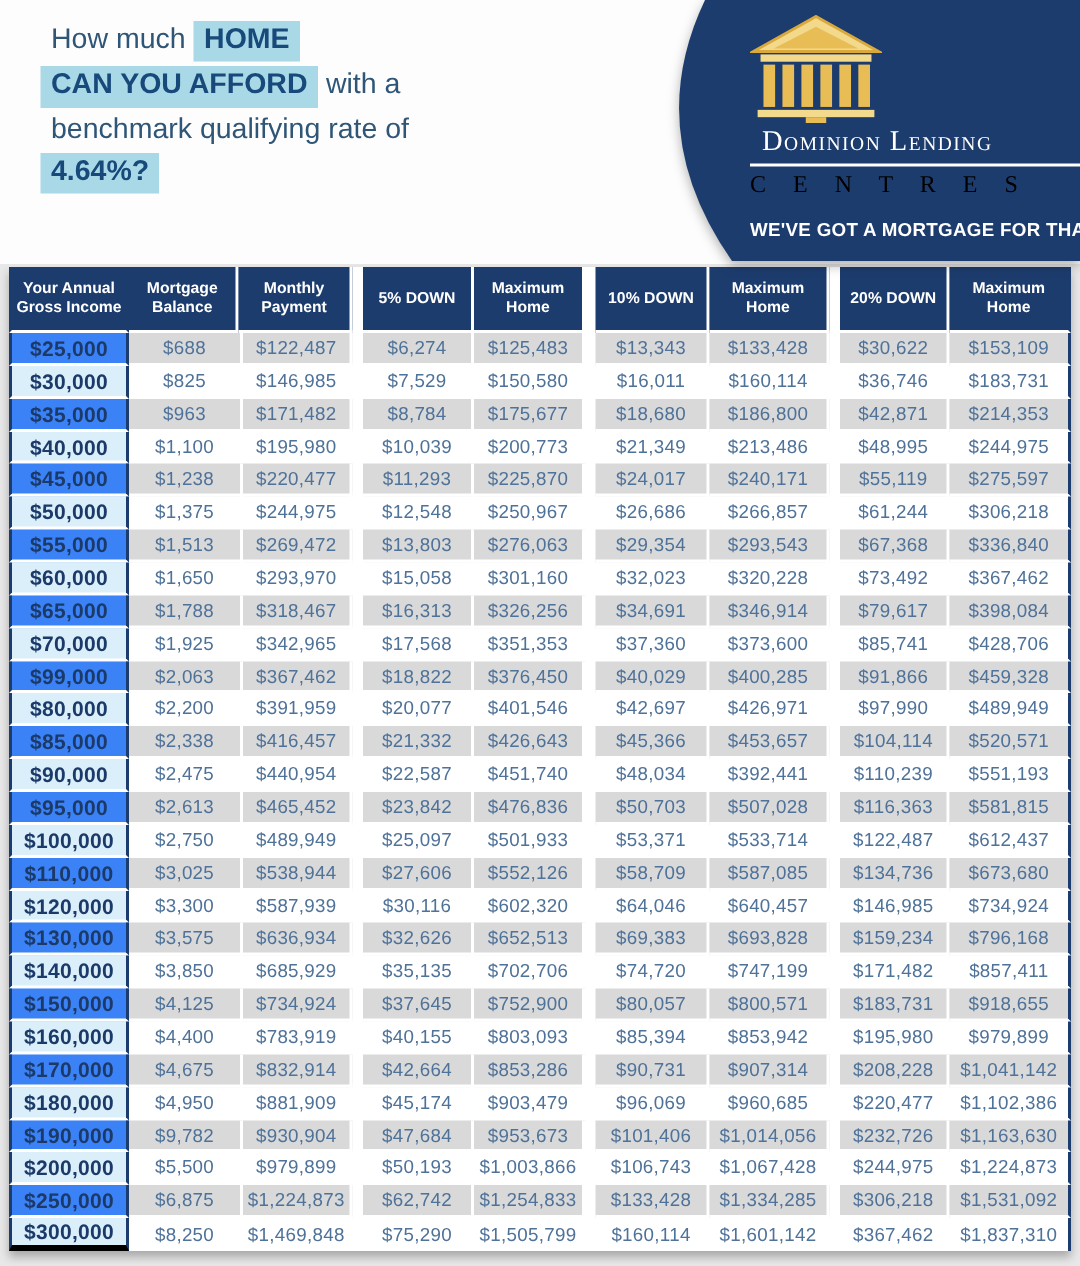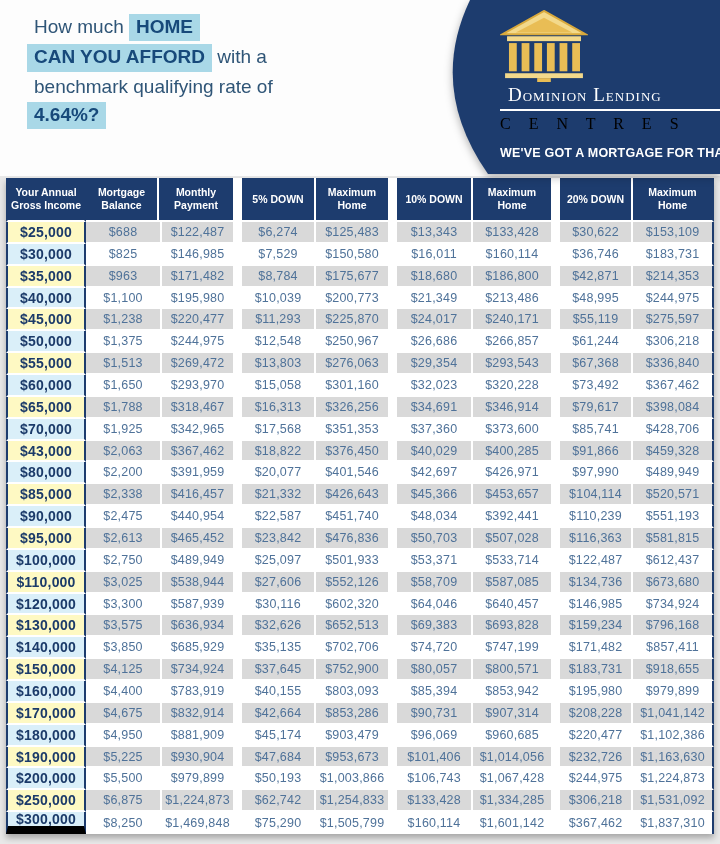--- a/index.html
+++ b/index.html
@@ -37,24 +37,24 @@
   .c6{width:76px;margin-left:7px;}
   .c7{width:80px;}
   .c8{width:73px;margin-left:7px;}
   .c9{width:81px;border-right:2px solid #1d3c6e;}
   .cell.h{background:#1d3c6e;color:#ffffff;font-weight:bold;font-size:10.5px;line-height:1.2;white-space:pre-line;}
   .cell.h.c1{border-left:2px solid #1d3c6e;border-right:2px solid #1d3c6e;}
   .body-row .cell{font-size:12.5px;color:#4f7299;letter-spacing:0.2px;}
   .body-row.odd .cell{background:#d9d9d9;}
   .body-row.even .cell{background:#ffffff;}
   .body-row .cell.c1{font-size:14px;font-weight:bold;color:#1b3a69;border-left:2px solid #1d3c6e;border-right:2px solid #1d3c6e;}
-  .body-row.odd .cell.c1{background:#fef9c3;}
+  .body-row.odd .cell.c1{background:#3b82f6;}
   .body-row.even .cell.c1{background:#daeff9;}
   .body-row:last-child .cell{border-bottom:none;}
-  .body-row:last-child .cell.c1{border-bottom:8px solid #000000;}
+  .body-row:last-child .cell.c1{border-bottom:4px solid #000000;}
 </style>
 </head>
 <body>
 
 <div class="page">
 
   <div class="hero">
     <div class="hero-text">
       <div class="hl-line"><span class="reg">How much</span> <span class="hl">HOME</span></div>
       <div class="hl-line"><span class="hl">CAN YOU AFFORD</span> <span class="reg">with a</span></div>
@@ -210,21 +210,21 @@
           <div class="cell c2">$1,925</div>
           <div class="cell c3">$342,965</div>
           <div class="cell c4">$17,568</div>
           <div class="cell c5">$351,353</div>
           <div class="cell c6">$37,360</div>
           <div class="cell c7">$373,600</div>
           <div class="cell c8">$85,741</div>
           <div class="cell c9">$428,706</div>
         </div>
         <div class="row body-row odd">
-          <div class="cell c1">$43,000</div>
+          <div class="cell c1">$99,000</div>
           <div class="cell c2">$2,063</div>
           <div class="cell c3">$367,462</div>
           <div class="cell c4">$18,822</div>
           <div class="cell c5">$376,450</div>
           <div class="cell c6">$40,029</div>
           <div class="cell c7">$400,285</div>
           <div class="cell c8">$91,866</div>
           <div class="cell c9">$459,328</div>
         </div>
         <div class="row body-row even">
@@ -365,21 +365,21 @@
           <div class="cell c3">$881,909</div>
           <div class="cell c4">$45,174</div>
           <div class="cell c5">$903,479</div>
           <div class="cell c6">$96,069</div>
           <div class="cell c7">$960,685</div>
           <div class="cell c8">$220,477</div>
           <div class="cell c9">$1,102,386</div>
         </div>
         <div class="row body-row odd">
           <div class="cell c1">$190,000</div>
-          <div class="cell c2">$5,225</div>
+          <div class="cell c2">$9,782</div>
           <div class="cell c3">$930,904</div>
           <div class="cell c4">$47,684</div>
           <div class="cell c5">$953,673</div>
           <div class="cell c6">$101,406</div>
           <div class="cell c7">$1,014,056</div>
           <div class="cell c8">$232,726</div>
           <div class="cell c9">$1,163,630</div>
         </div>
         <div class="row body-row even">
           <div class="cell c1">$200,000</div>

